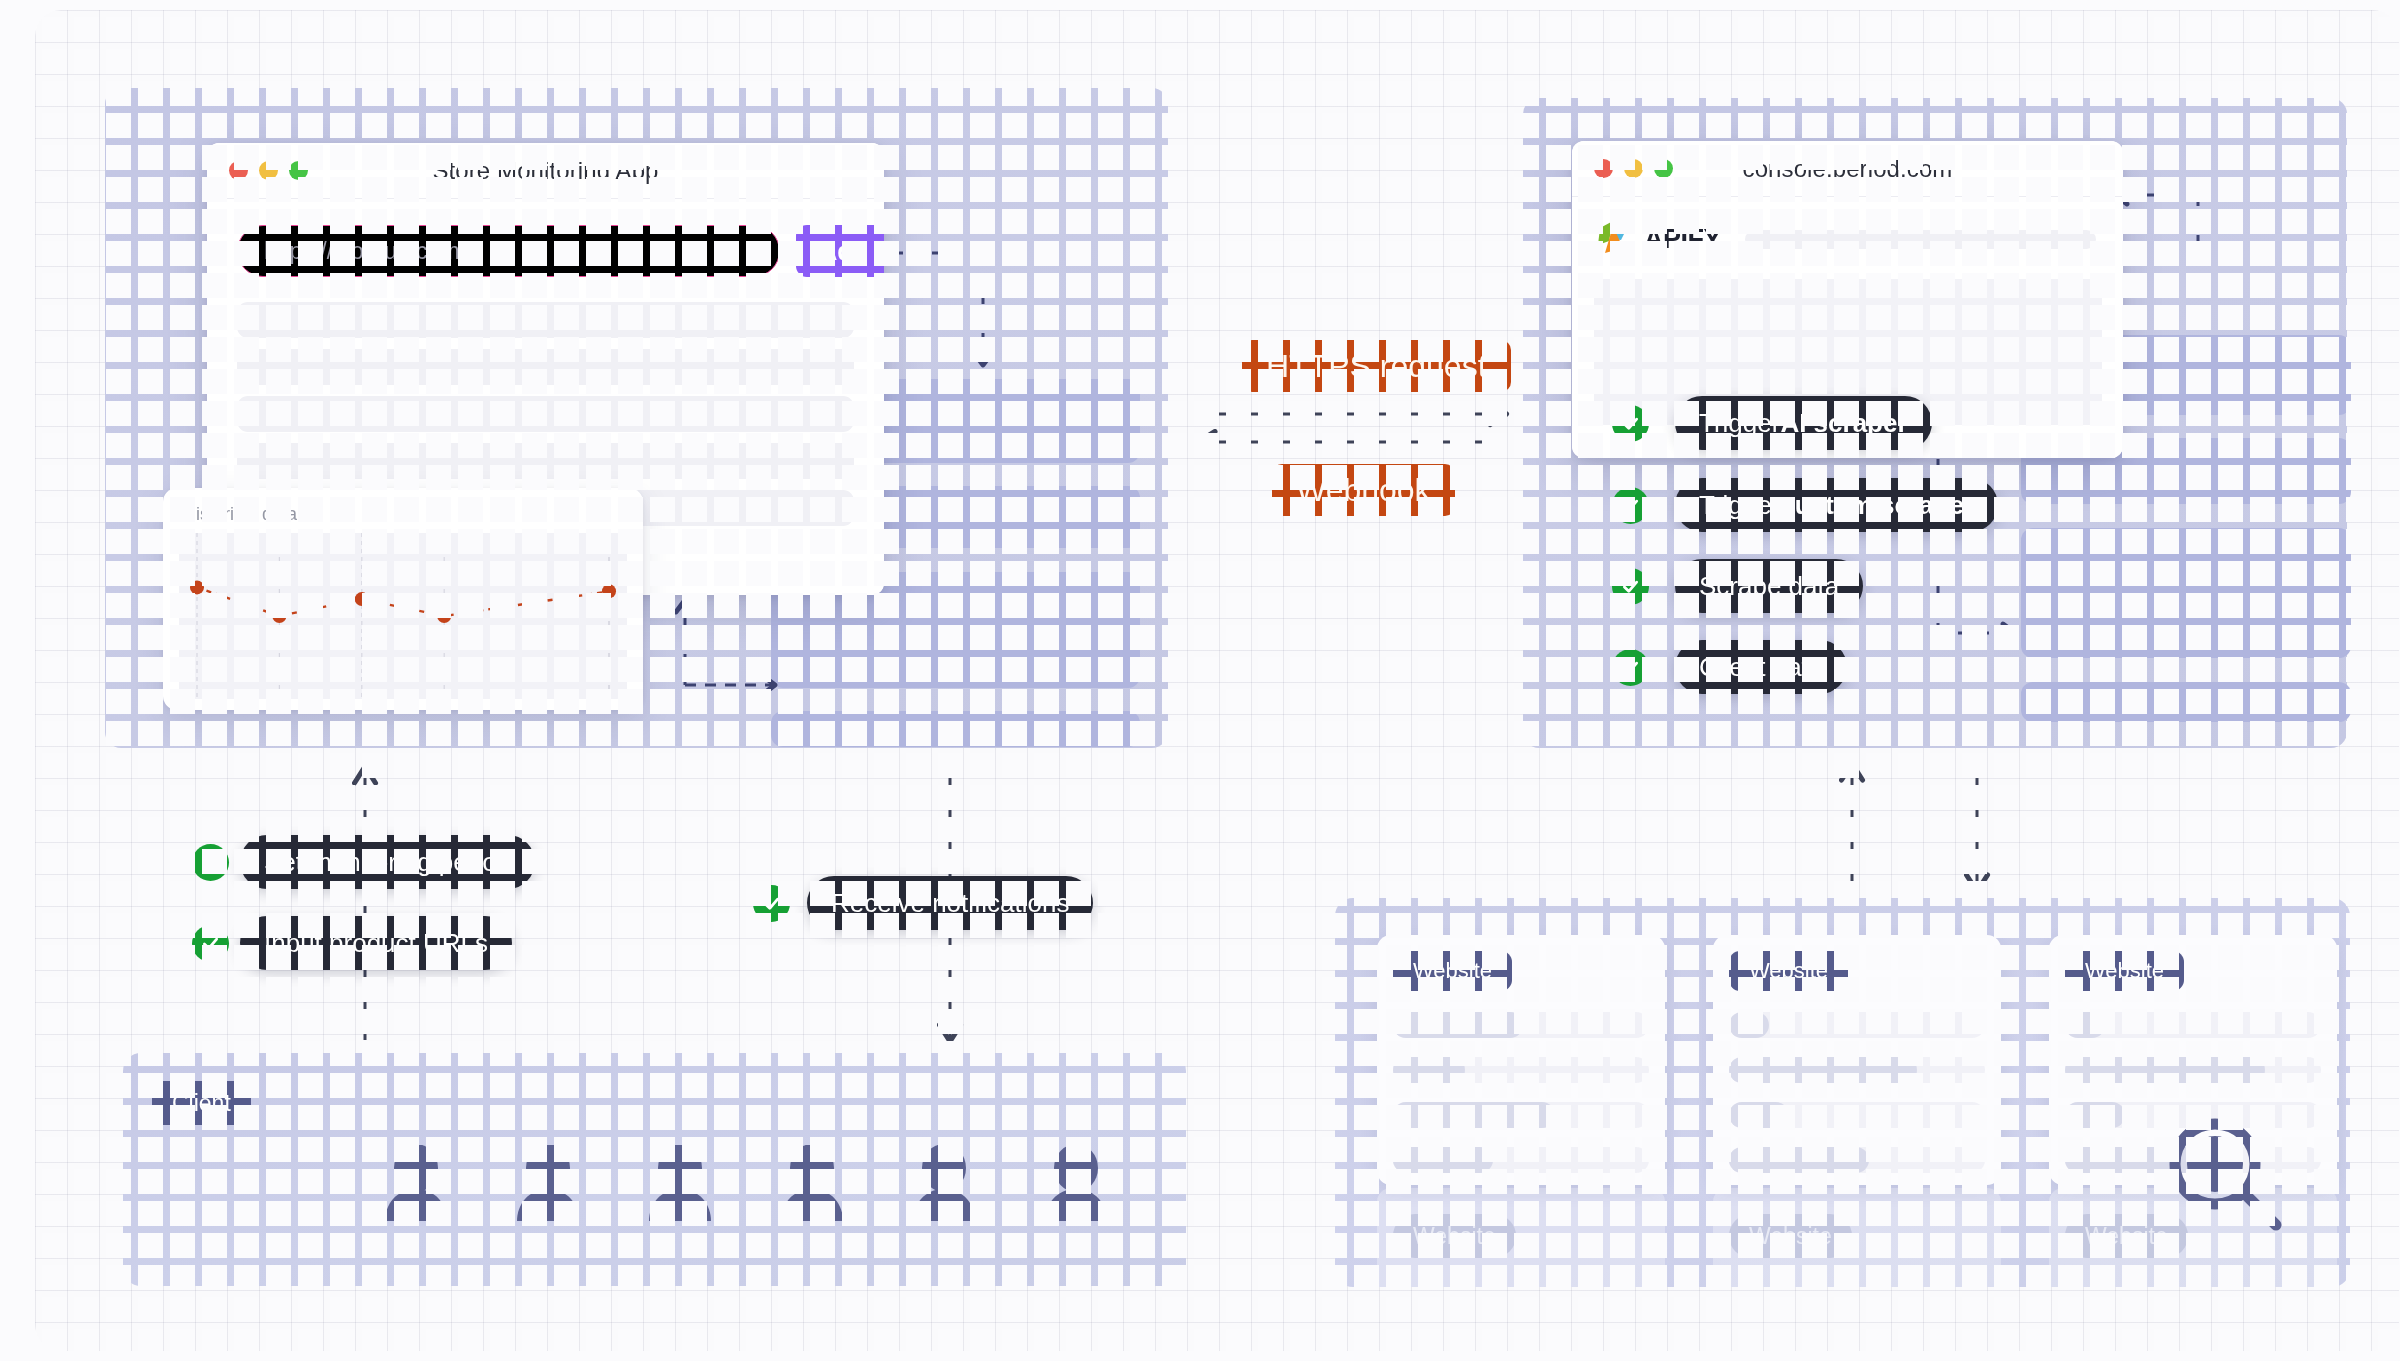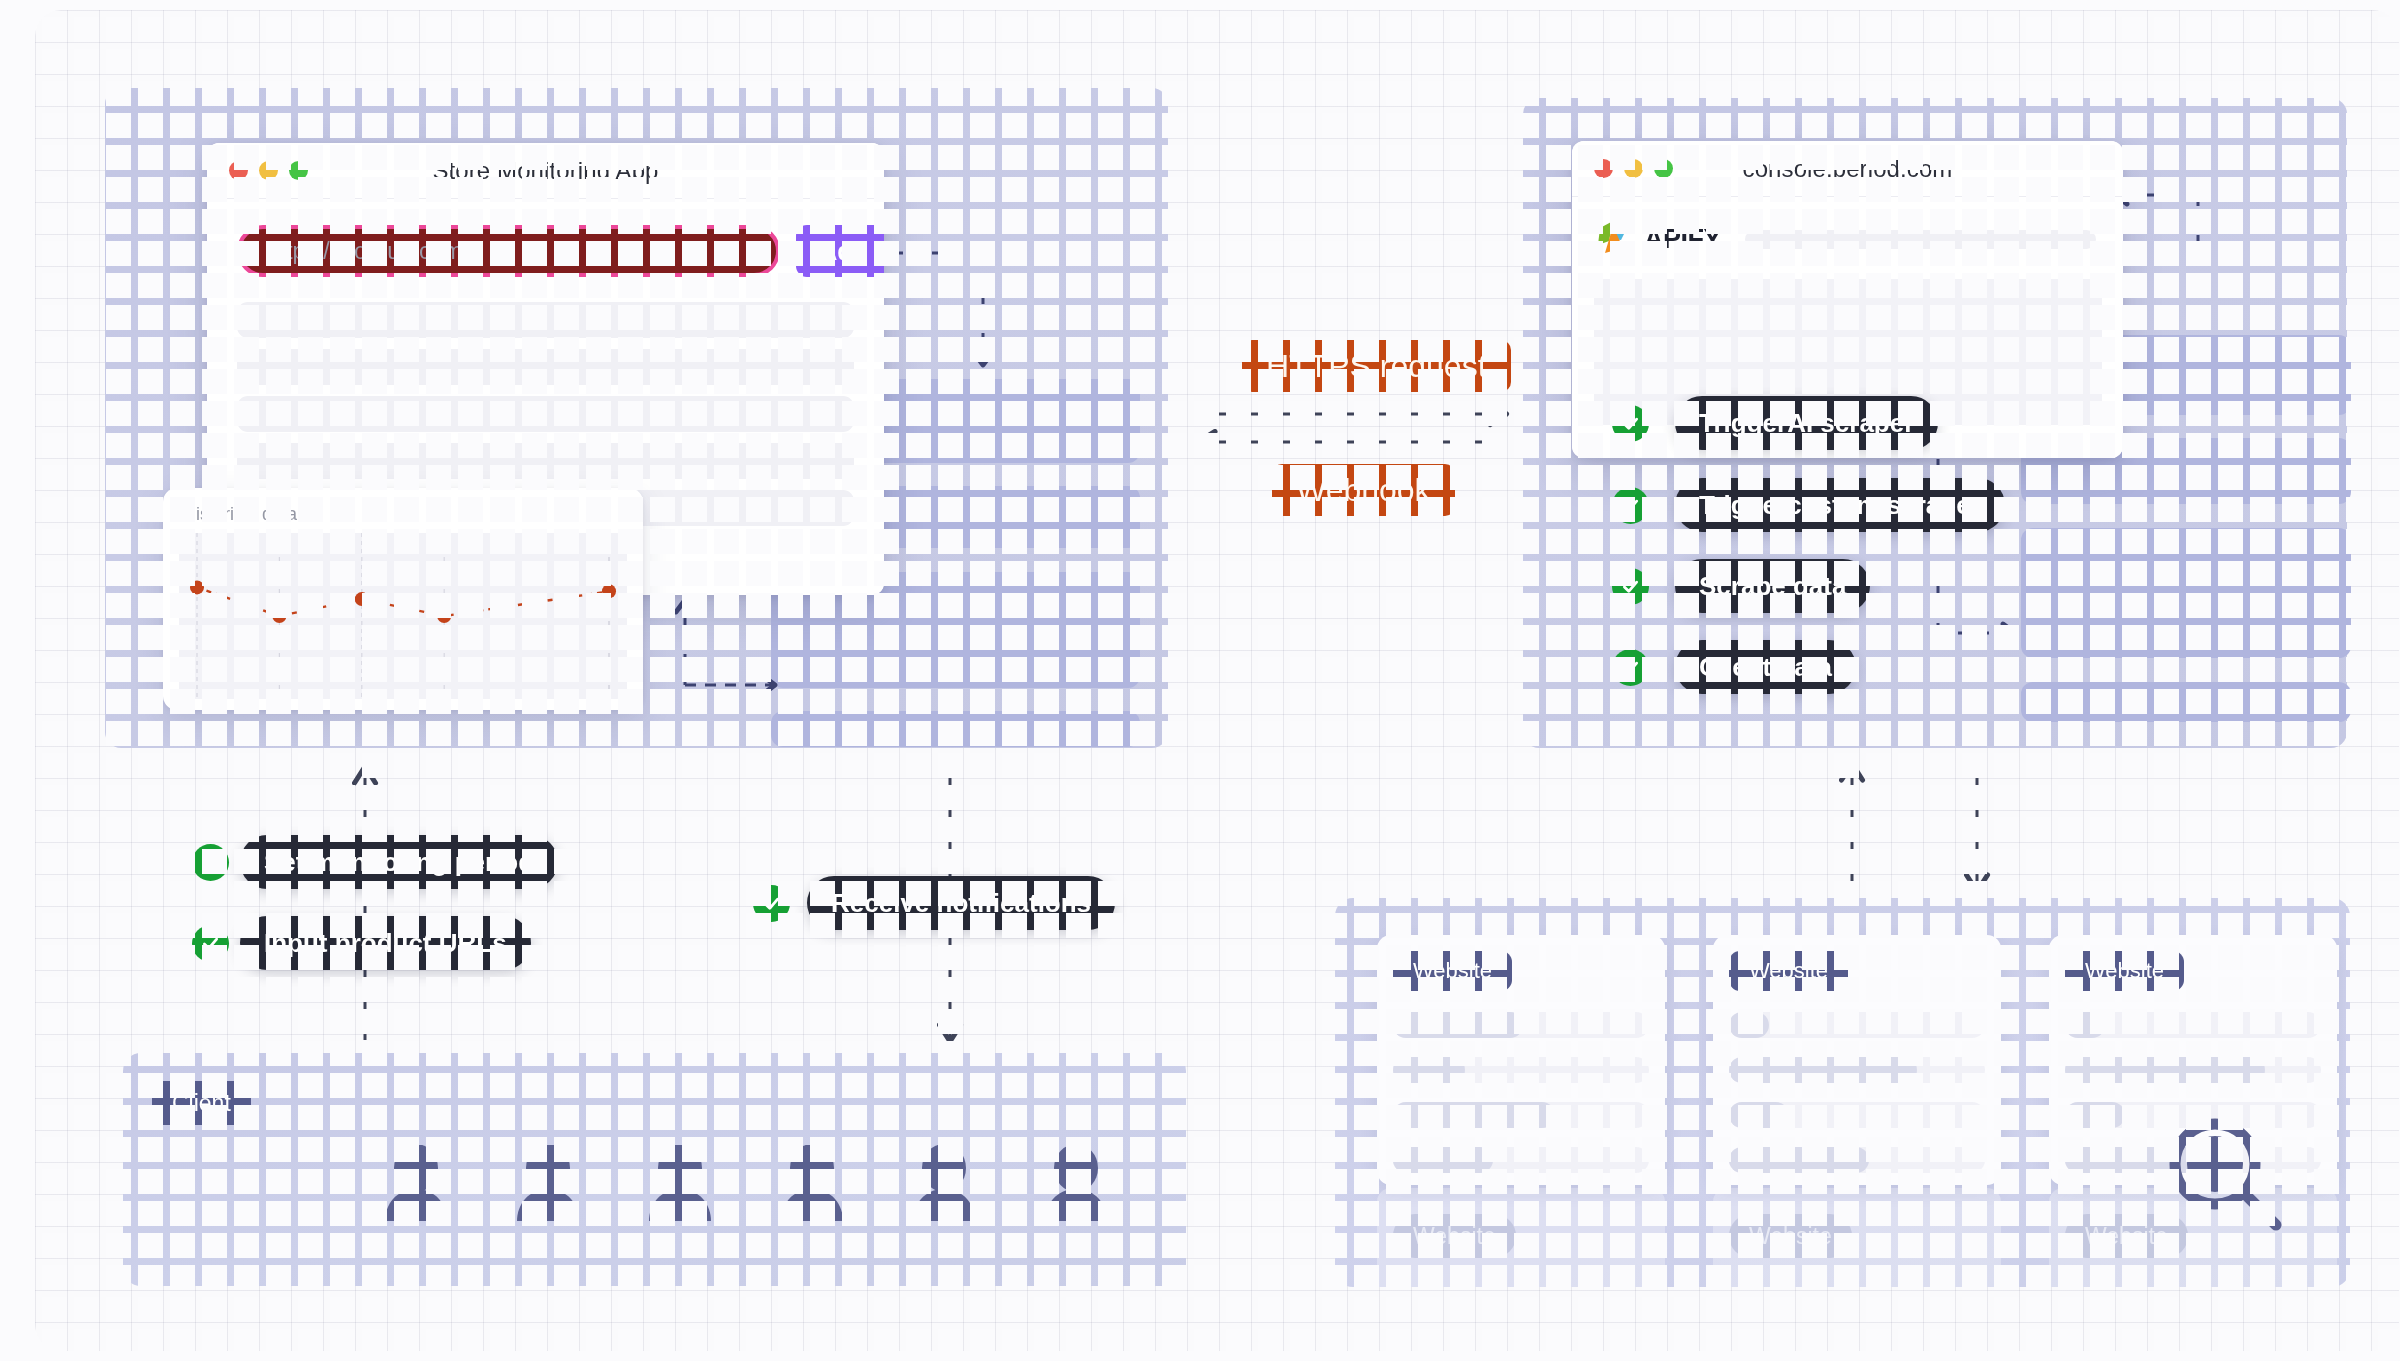--- a/index.html
+++ b/index.html
@@ -73,23 +73,23 @@
   }
   .browser-body { position: relative; background: #fff; }
   
   #store-window { left: 172px; top: 133px; width: 677px; height: 452px; }
   #url-row {
     position: absolute; left: 30px; top: 26px;
     display: flex; align-items: center; gap: 16px;
   }
   #url-input {
     width: 543px; height: 52px;
-    border: 4px solid #ec4899;
+    border: 1px solid #ec4899;
     border-radius: 26px;
-    background: #7f1d1d;
+    background: #000000;
     padding: 0 26px;
     font-size: 23px;
     color: #9a9aa8;
     font-family: "Liberation Sans", sans-serif;
     outline: none;
   }
   #url-input::placeholder { color: #9a9aa8; }
   #add-button {
     width: 95px; height: 52px;
     border: none; border-radius: 11px;
@@ -145,21 +145,21 @@
     background: #262936;
     color: #fff;
     border-radius: 999px;
     padding: 0 24px;
     height: 54px;
     font-size: 26px;
     white-space: nowrap;
     box-shadow: 0 4px 14px rgba(30,34,60,0.20);
   }
   .pill b { font-weight: bold; }
-  .pill .w { font-weight: bold; }
+  .pill .w { font-weight: normal; }
   .check {
     position: absolute;
     width: 37px; height: 37px;
     border-radius: 50%;
     background: #16a034;
     display: flex; align-items: center; justify-content: center;
   }
   .check svg { width: 21px; height: 21px; }
   .orange-pill {
     position: absolute;

